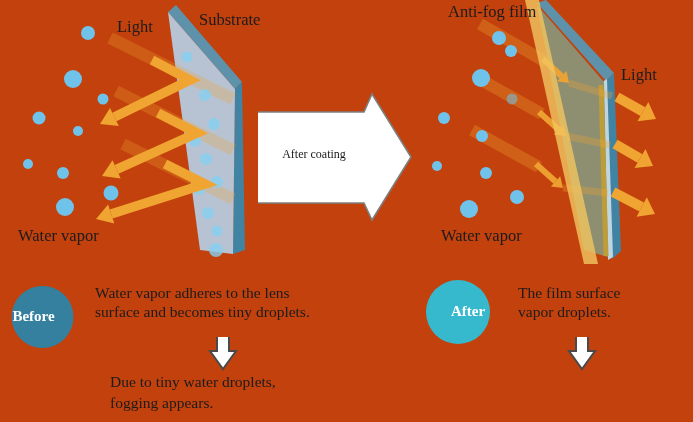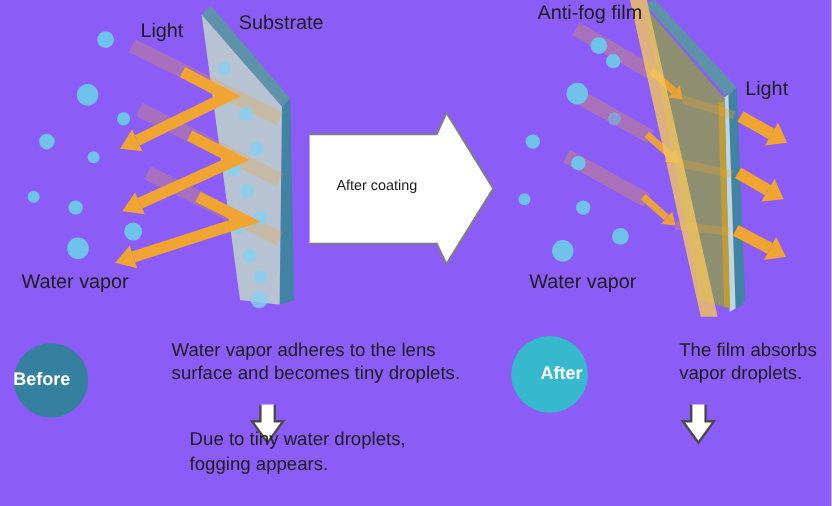--- a/index.html
+++ b/index.html
@@ -1,23 +1,23 @@
 <!DOCTYPE html>
 <html><head>
 <meta charset="utf-8">
 <style>
   html,body{margin:0;padding:0;background:#fff;}
   #stage{
-    position:relative;width:693px;height:422px;background:#8b5cf6;
-    font-family:Liberation Sans, sans-serif;color:#1c1c1c;overflow:hidden;
+    position:relative;width:693px;height:422px;background:#c2410c;
+    font-family:Liberation Serif, serif;color:#1c1c1c;overflow:hidden;
   }
   #stage svg{position:absolute;left:0;top:0;}
   .lbl{position:absolute;white-space:nowrap;font-size:16.5px;color:#1c1c1c;}
   .caption{position:absolute;font-size:15.5px;color:#1c1c1c;}
-  .caption span{display:block;margin-left:48px;}
+  .caption span{display:block;}
   .desc{line-height:19px;}
   .concl{line-height:21px;}
   .badge-label{
     position:absolute;text-align:center;font-weight:bold;color:#ffffff;font-size:15px;
   }
   .transition-label{
     position:absolute;left:259px;top:147px;width:110px;text-align:center;
     font-size:12px;color:#1a1a1a;
   }
 </style>
@@ -153,23 +153,23 @@
 <div class="lbl" style="left:621px;top:65px">Light</div>
 <div class="lbl" style="left:441px;top:226px">Water vapor</div>
 
 <div class="badge-label" style="left:11px;top:308px;width:45px">Before</div>
 <div class="badge-label" style="left:426px;top:303px;width:84px">After</div>
 
 <div class="caption desc" style="left:95px;top:283px">
   <span>Water vapor adheres to the lens</span>
   <span>surface and becomes tiny droplets.</span>
 </div>
-<div class="caption concl" style="left:110px;top:356px">
+<div class="caption concl" style="left:110px;top:371px">
   <span>Due to tiny water droplets,</span>
   <span>fogging appears.</span>
 </div>
 
 <div class="caption desc" style="left:518px;top:283px">
-  <span>The film absorbs</span>
+  <span>The film surface</span>
   <span>vapor droplets.</span>
 </div>
 
 </div>
 
 </body></html>

